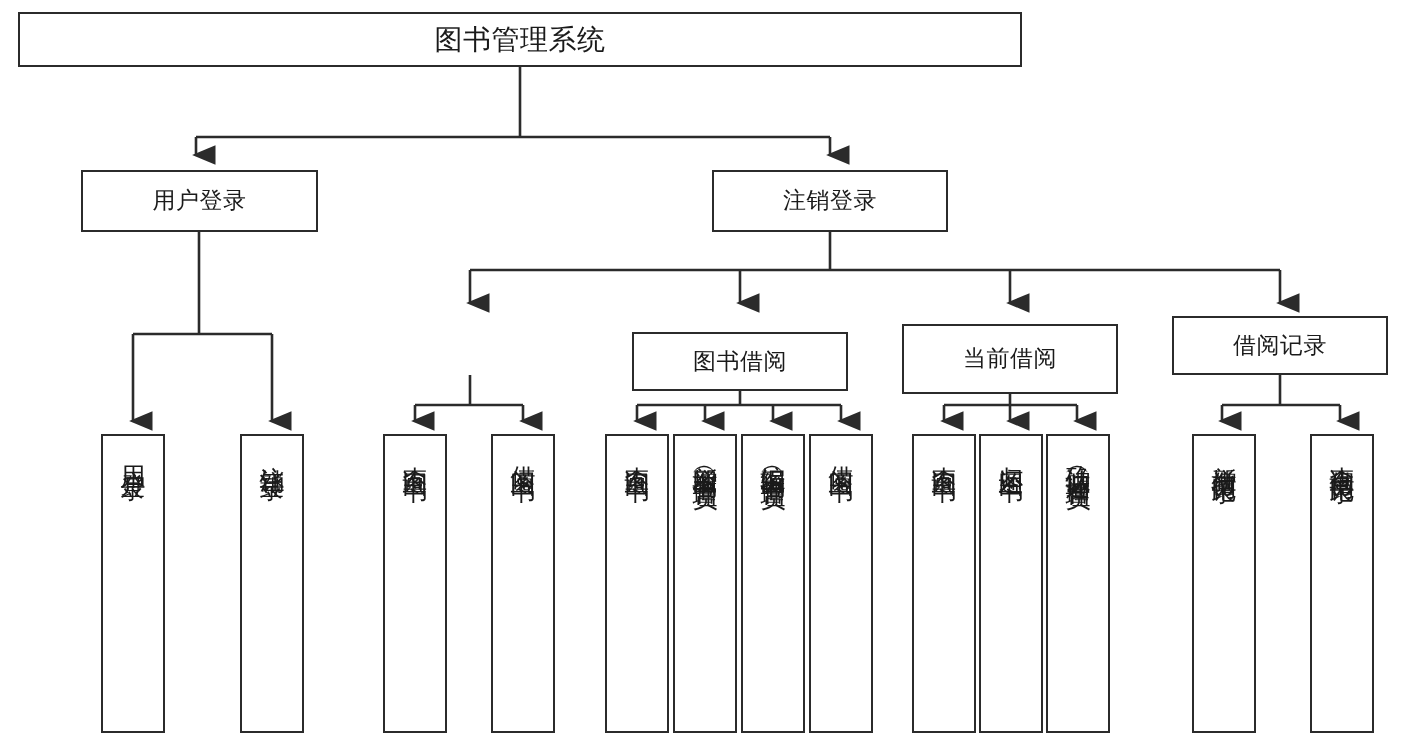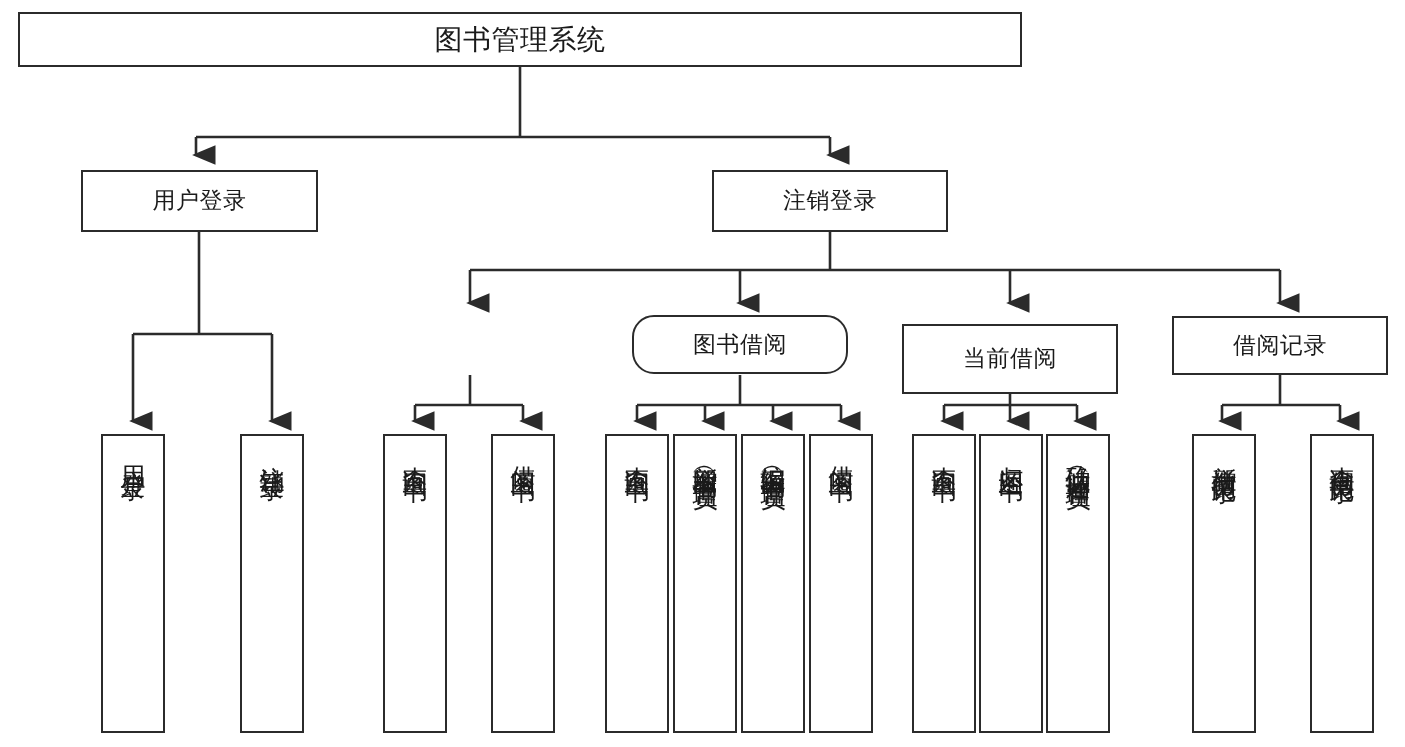--- a/index.html
+++ b/index.html
@@ -132,21 +132,21 @@
     <span class="label">图书管理系统</span>
   </div>
 
   <div class="node horiz" style="left:81px; top:170px; width:237px; height:62px;">
     <span class="label">用户登录</span>
   </div>
   <div class="node horiz" style="left:712px; top:170px; width:236px; height:62px;">
     <span class="label">注销登录</span>
   </div>
 
-  <div class="node horiz" style="left:632px; top:315px; width:216px; height:59px;border-radius:22px;">
+  <div class="node horiz" style="left:632px; top:332px; width:216px; height:59px;">
     <span class="label">图书借阅</span>
   </div>
   <div class="node horiz" style="left:902px; top:324px; width:216px; height:70px;">
     <span class="label">当前借阅</span>
   </div>
   <div class="node horiz" style="left:1172px; top:316px; width:216px; height:59px;">
     <span class="label">借阅记录</span>
   </div>
 
   <div class="node vert" style="left:101px; top:434px; width:64px; height:299px;">

